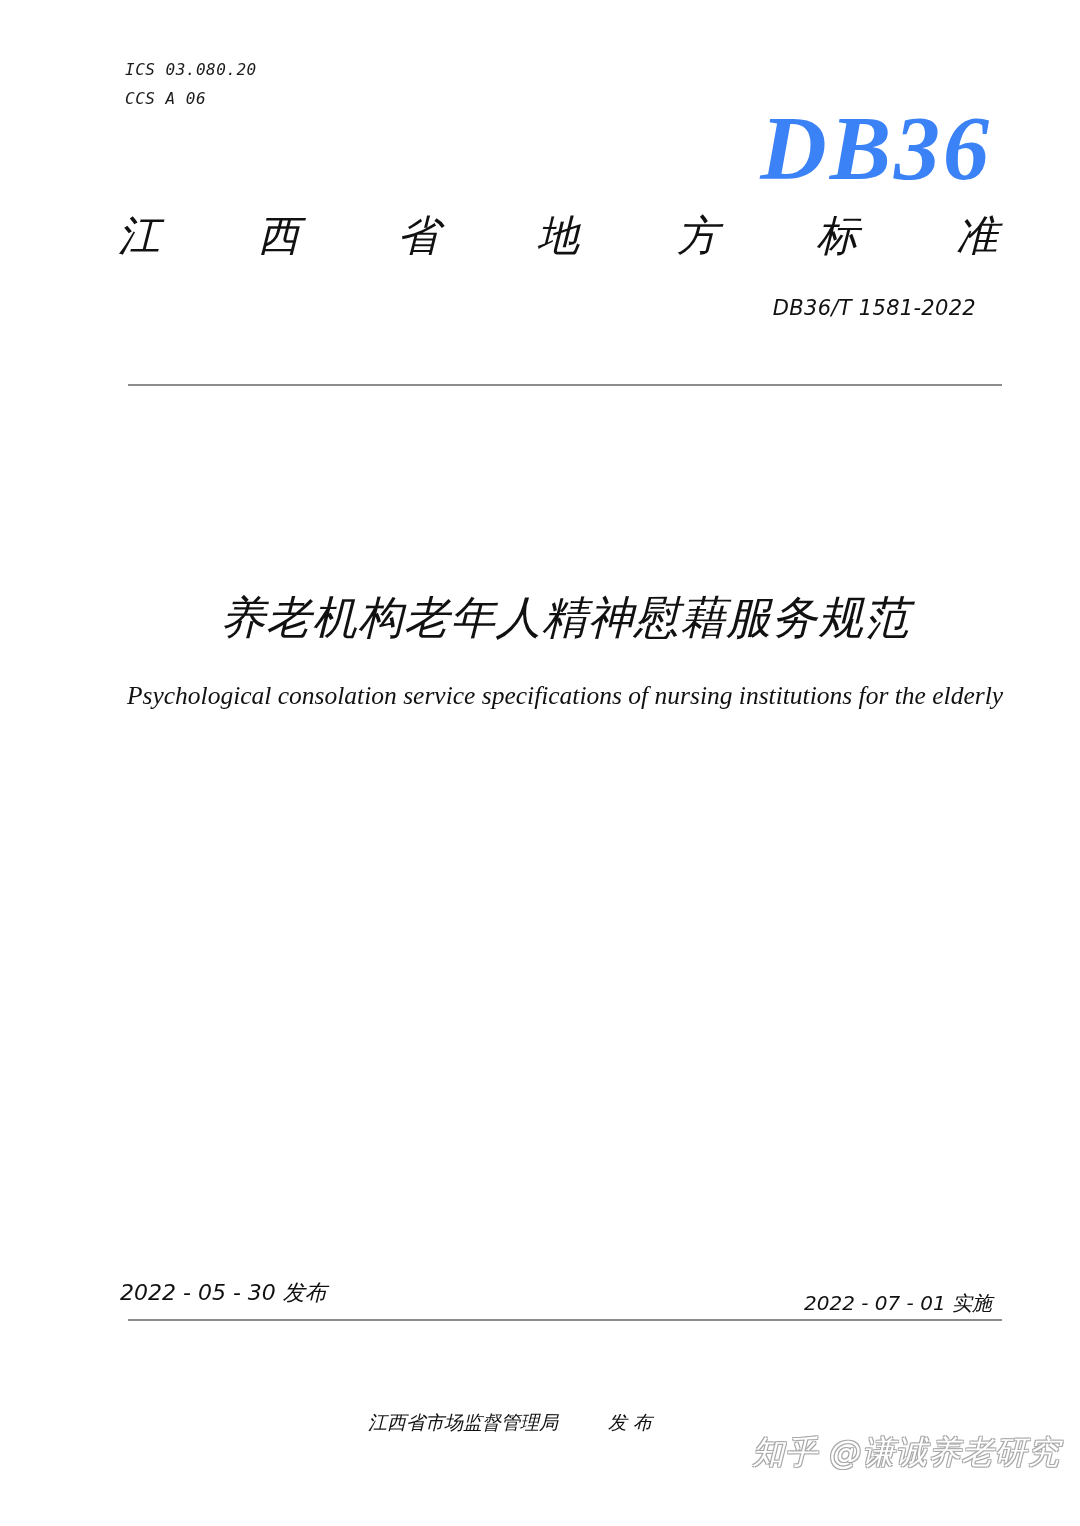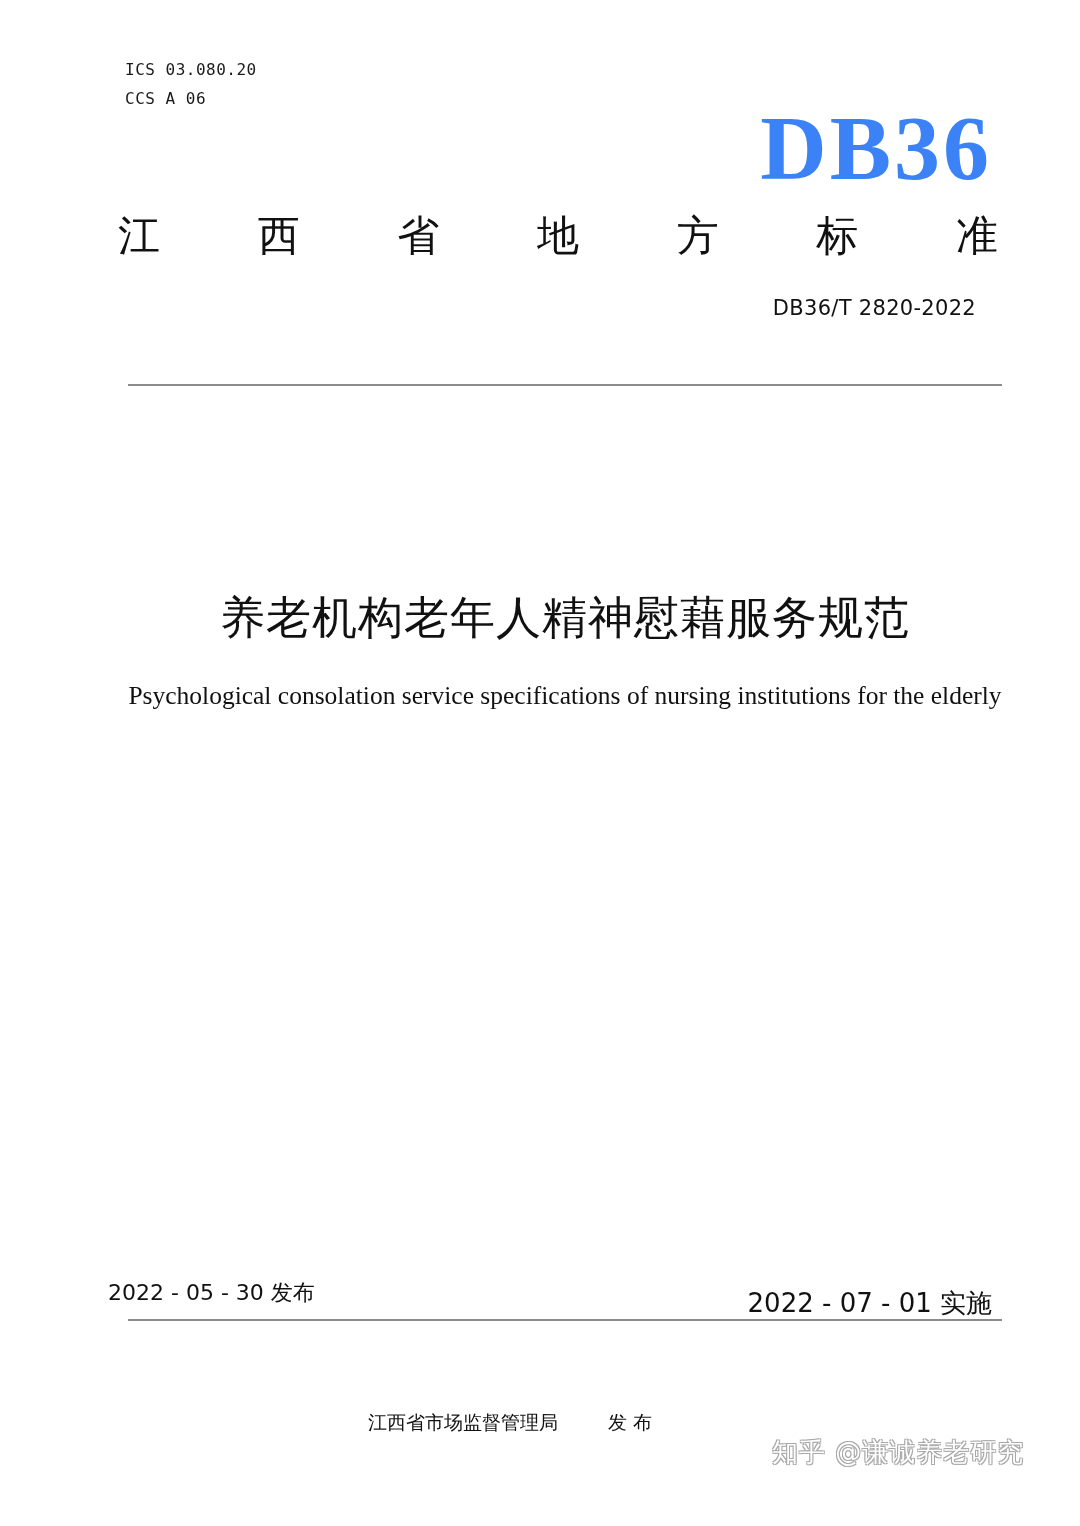--- a/index.html
+++ b/index.html
@@ -8,21 +8,21 @@
     background: #ffffff;
   }
   body {
     width: 1080px;
     height: 1526px;
     position: relative;
     overflow: hidden;
     color: #111111;
     font-family: "DejaVu Sans", "Liberation Sans", sans-serif;
   }
-  .abs { position: absolute; }
+  .abs { position: absolute; font-style: italic; }
 
   .class-codes {
     left: 125px;
     top: 55px;
     font-family: "DejaVu Sans Mono", "Liberation Mono", monospace;
     font-size: 16px;
     line-height: 29px;
     color: #1a1a1a;
     letter-spacing: 0.5px;
   }
@@ -86,50 +86,50 @@
     width: 1130px;
     top: 680px;
     text-align: center;
     font-family: "Liberation Serif", "DejaVu Serif", serif;
     font-size: 25.5px;
     line-height: 32px;
     color: #111;
   }
 
   .date-issue {
-    left: 108px;
+    left: 120px;
     top: 1278px;
     font-size: 22px;
     line-height: 30px;
     color: #111;
     white-space: pre;
   }
   .date-impl {
     right: 88px;
     top: 1288px;
-    font-size: 26px;
+    font-size: 20px;
     line-height: 30px;
     color: #111;
     white-space: pre;
   }
 
   .publisher {
     left: 368px;
     top: 1406px;
     font-size: 19px;
     line-height: 32px;
     color: #111;
     white-space: pre;
   }
   .publisher .pub-gap { display: inline-block; width: 50px; }
 
   .watermark {
-    left: 772px;
+    left: 752px;
     top: 1432px;
-    font-size: 26px;
+    font-size: 32px;
     line-height: 40px;
     color: #ffffff;
     letter-spacing: 1px;
     text-shadow:
       -1px -1px 0 #9a9a9a,
        1px -1px 0 #9a9a9a,
       -1px  1px 0 #9a9a9a,
        1px  1px 0 #9a9a9a;
     opacity: 0.85;
     white-space: pre;
@@ -148,21 +148,21 @@
 <div class="abs std-type">
   <span>江</span>
   <span>西</span>
   <span>省</span>
   <span>地</span>
   <span>方</span>
   <span>标</span>
   <span>准</span>
 </div>
 
-<div class="abs std-number">DB36/T 2820-2022</div>
+<div class="abs std-number">DB36/T 1581-2022</div>
 
 <div class="abs rule rule-top"></div>
 
 <div class="abs title-cn">养老机构老年人精神慰藉服务规范</div>
 
 <div class="abs title-en">Psychological consolation service specifications of nursing institutions for the elderly</div>
 
 <div class="abs date-issue">2022 - 05 - 30 发布</div>
 <div class="abs date-impl">2022 - 07 - 01 实施</div>
 

